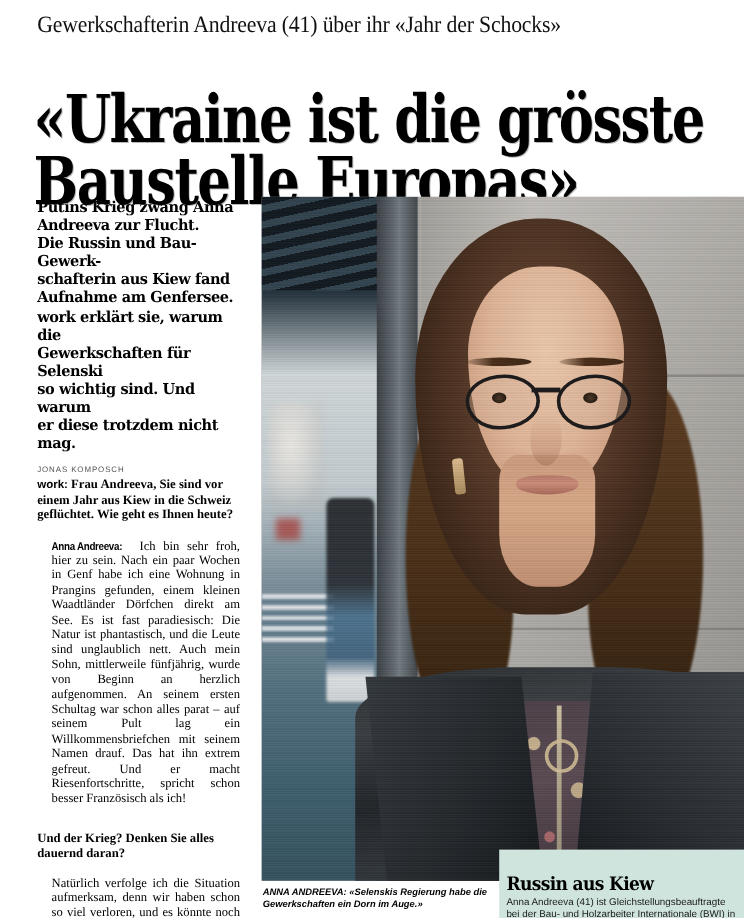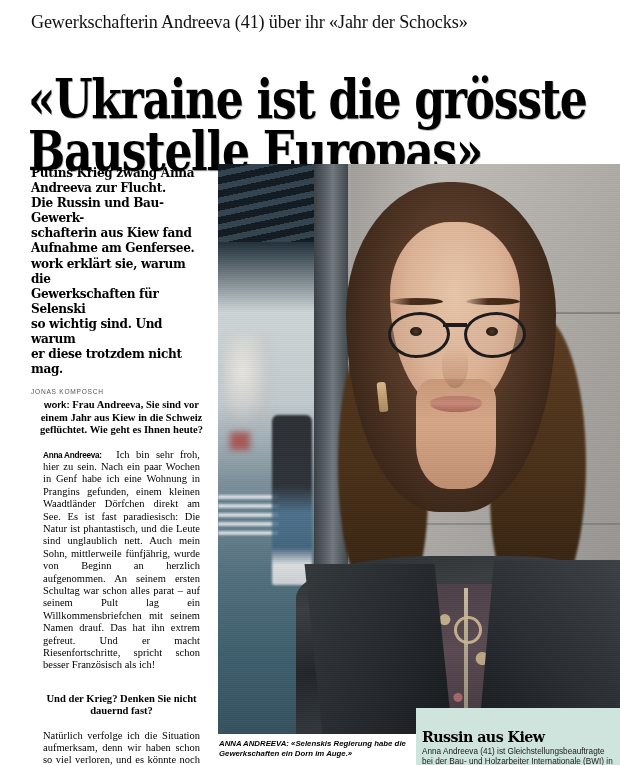--- a/index.html
+++ b/index.html
@@ -89,21 +89,21 @@
 
   .qa { margin: 0; }
 
   .q {
     font-family: "Liberation Serif", serif;
     font-weight: bold;
     font-size: 10.6px;
     line-height: 12.4px;
     color: #000;
     margin: 0;
-    text-align: center;
+    text-align: left;
   }
   .q .pubmark {
     font-family: "Liberation Sans", sans-serif;
     font-weight: bold;
     font-size: 9.6px;
   }
 
   .a {
     font-family: "Liberation Serif", serif;
     font-size: 10.5px;
@@ -419,21 +419,21 @@
     <div class="byline">JONAS KOMPOSCH</div>
 
     <div class="qa">
       <p class="q"><span class="pubmark">work:</span><span> Frau Andreeva, Sie sind vor einem Jahr aus Kiew in die Schweiz geflüchtet. Wie geht es Ihnen heute?</span></p>
       <p class="a"><span class="speaker">Anna Andreeva:</span><span> Ich bin sehr froh, hier zu sein. Nach ein paar Wochen in Genf habe ich eine Wohnung in Prangins gefunden, einem kleinen Waadtländer Dörfchen direkt am See. Es ist fast paradiesisch: Die Natur ist phantastisch, und die Leute sind unglaublich nett. Auch mein Sohn, mittlerweile fünfjährig, wurde von Beginn an herzlich aufgenommen. An seinem ersten Schultag war schon alles parat – auf seinem Pult lag ein Willkommensbriefchen mit seinem Namen drauf. Das hat ihn extrem gefreut. Und er macht Riesenfortschritte, spricht schon besser Französisch als ich!</span></p>
     </div>
 
     <div class="qgap"></div>
 
     <div class="qa">
-      <p class="q">Und der Krieg? Denken Sie nicht dauernd fast?</p>
+      <p class="q">Und der Krieg? Denken Sie alles dauernd daran?</p>
       <p class="a">Natürlich verfolge ich die Situation aufmerksam, denn wir haben schon so viel verloren, und es könnte noch schlimmer kommen – nicht nur in der Ukraine. 2022 war für mich</p>
     </div>
 
     <div class="pullquote">
       <span class="pq-line">«Die Gewerkschaften halten</span>
       <span class="pq-line">die Bevölkerung zusammen.»</span>
     </div>
 
   </div>
 

